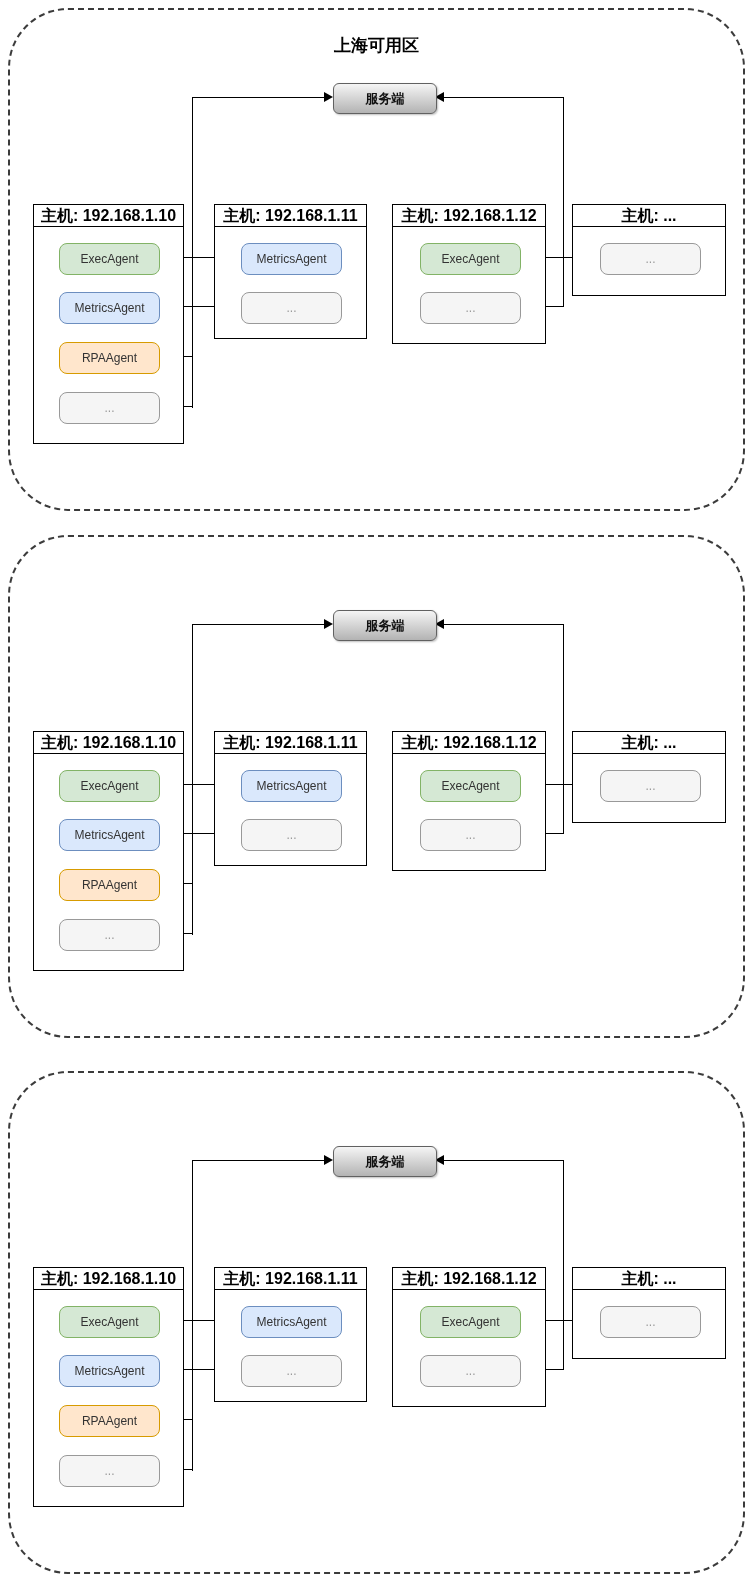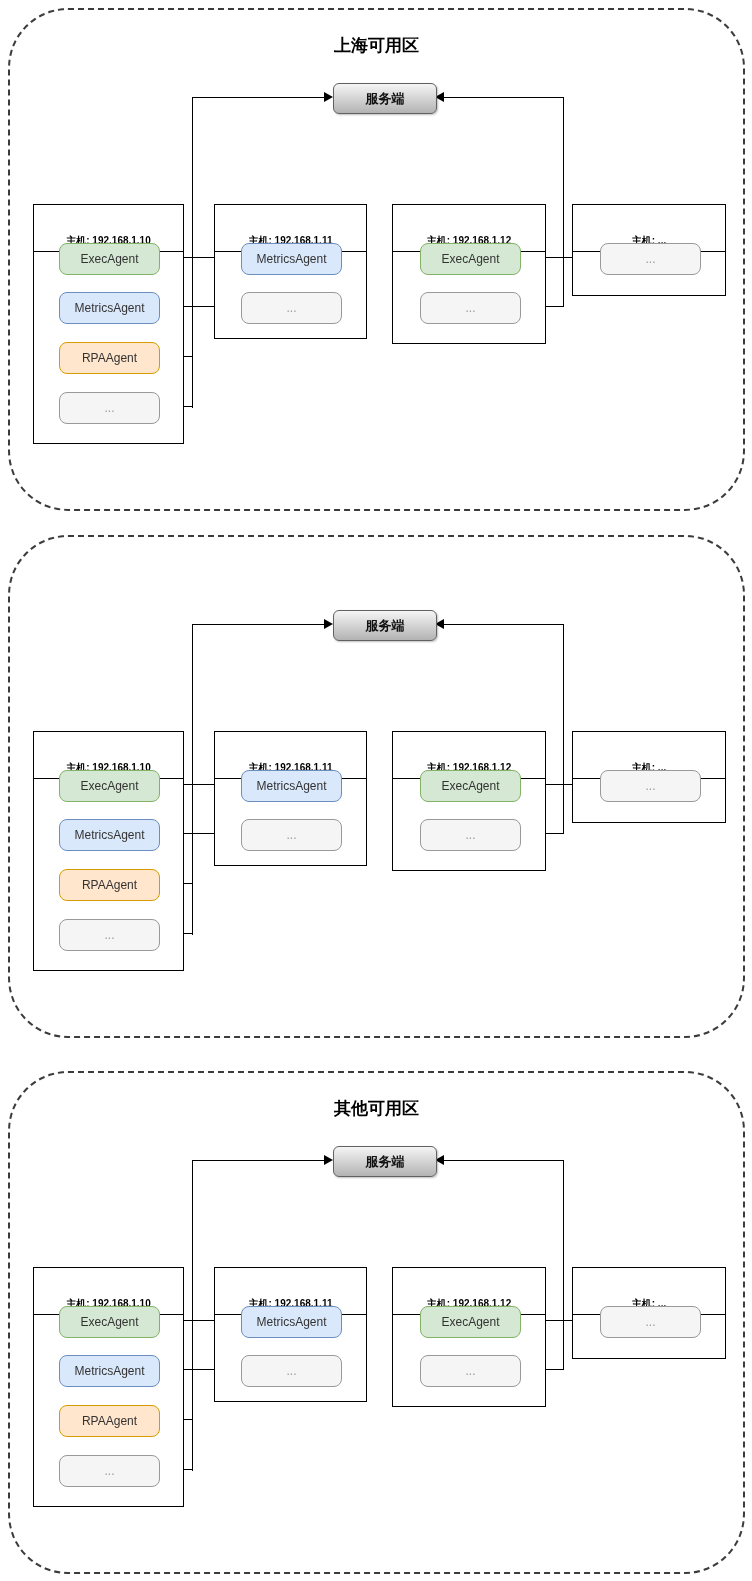--- a/index.html
+++ b/index.html
@@ -20,21 +20,21 @@
     display:flex;align-items:center;justify-content:center;
     font-size:13px;font-weight:bold;color:#111111;z-index:5;
     box-shadow:1px 1px 2px rgba(0,0,0,0.25);
   }
   .host{
     position:absolute;background:#ffffff;border:1px solid #000000;z-index:3;
   }
   .host-header{
     position:absolute;top:0;left:0;width:100%;height:22px;line-height:22px;
     border-bottom:1px solid #000000;text-align:center;
-    font-size:10px;font-weight:bold;color:#000000;box-sizing:border-box;margin-top:25px;
+    font-size:16px;font-weight:bold;color:#000000;box-sizing:border-box;
   }
   .agent{
     position:absolute;border-radius:8px;border:1px solid;z-index:4;
     display:flex;align-items:center;justify-content:center;font-size:12px;
   }
   .line{position:absolute;background:#000000;z-index:1;}
   .arrowhead{position:absolute;width:0;height:0;z-index:2;
     border-top:5px solid transparent;border-bottom:5px solid transparent;}
   .arrow-right{border-left:9px solid #000000;}
   .arrow-left{border-right:9px solid #000000;}
@@ -150,21 +150,20 @@
         </div>
       </div>
       <div class="host" style="left: 562px; top: 194px; width: 152px; height: 90px;">
         <div class="host-header">主机: ...</div>
         <div class="agent" style="left: 27px; top: 38px; width: 99px; height: 30px; background: rgb(245, 245, 245); border-color: rgb(153, 153, 153); color: rgb(153, 153, 153);">
           <span>...</span>
         </div>
       </div>
     </div>
     <div class="zone" style="top: 1071px;">
-      <div class="zone-title">其他可用区</div>
       <div class="line" style="left: 182px; top: 87px; width: 1px; height: 311px; background: rgb(0, 0, 0);"></div>
       <div class="line" style="left: 182px; top: 87px; width: 132px; height: 1px; background: rgb(0, 0, 0);"></div>
       <div class="line" style="left: 434px; top: 87px; width: 119px; height: 1px; background: rgb(0, 0, 0);"></div>
       <div class="line" style="left: 553px; top: 87px; width: 1px; height: 210px; background: rgb(0, 0, 0);"></div>
       <div class="line" style="left: 147px; top: 247px; width: 83px; height: 1px; background: rgb(0, 0, 0);"></div>
       <div class="line" style="left: 147px; top: 296px; width: 83px; height: 1px; background: rgb(0, 0, 0);"></div>
       <div class="line" style="left: 147px; top: 346px; width: 35px; height: 1px; background: rgb(0, 0, 0);"></div>
       <div class="line" style="left: 147px; top: 396px; width: 35px; height: 1px; background: rgb(0, 0, 0);"></div>
       <div class="line" style="left: 507px; top: 247px; width: 81px; height: 1px; background: rgb(0, 0, 0);"></div>
       <div class="line" style="left: 507px; top: 296px; width: 46px; height: 1px; background: rgb(0, 0, 0);"></div>

